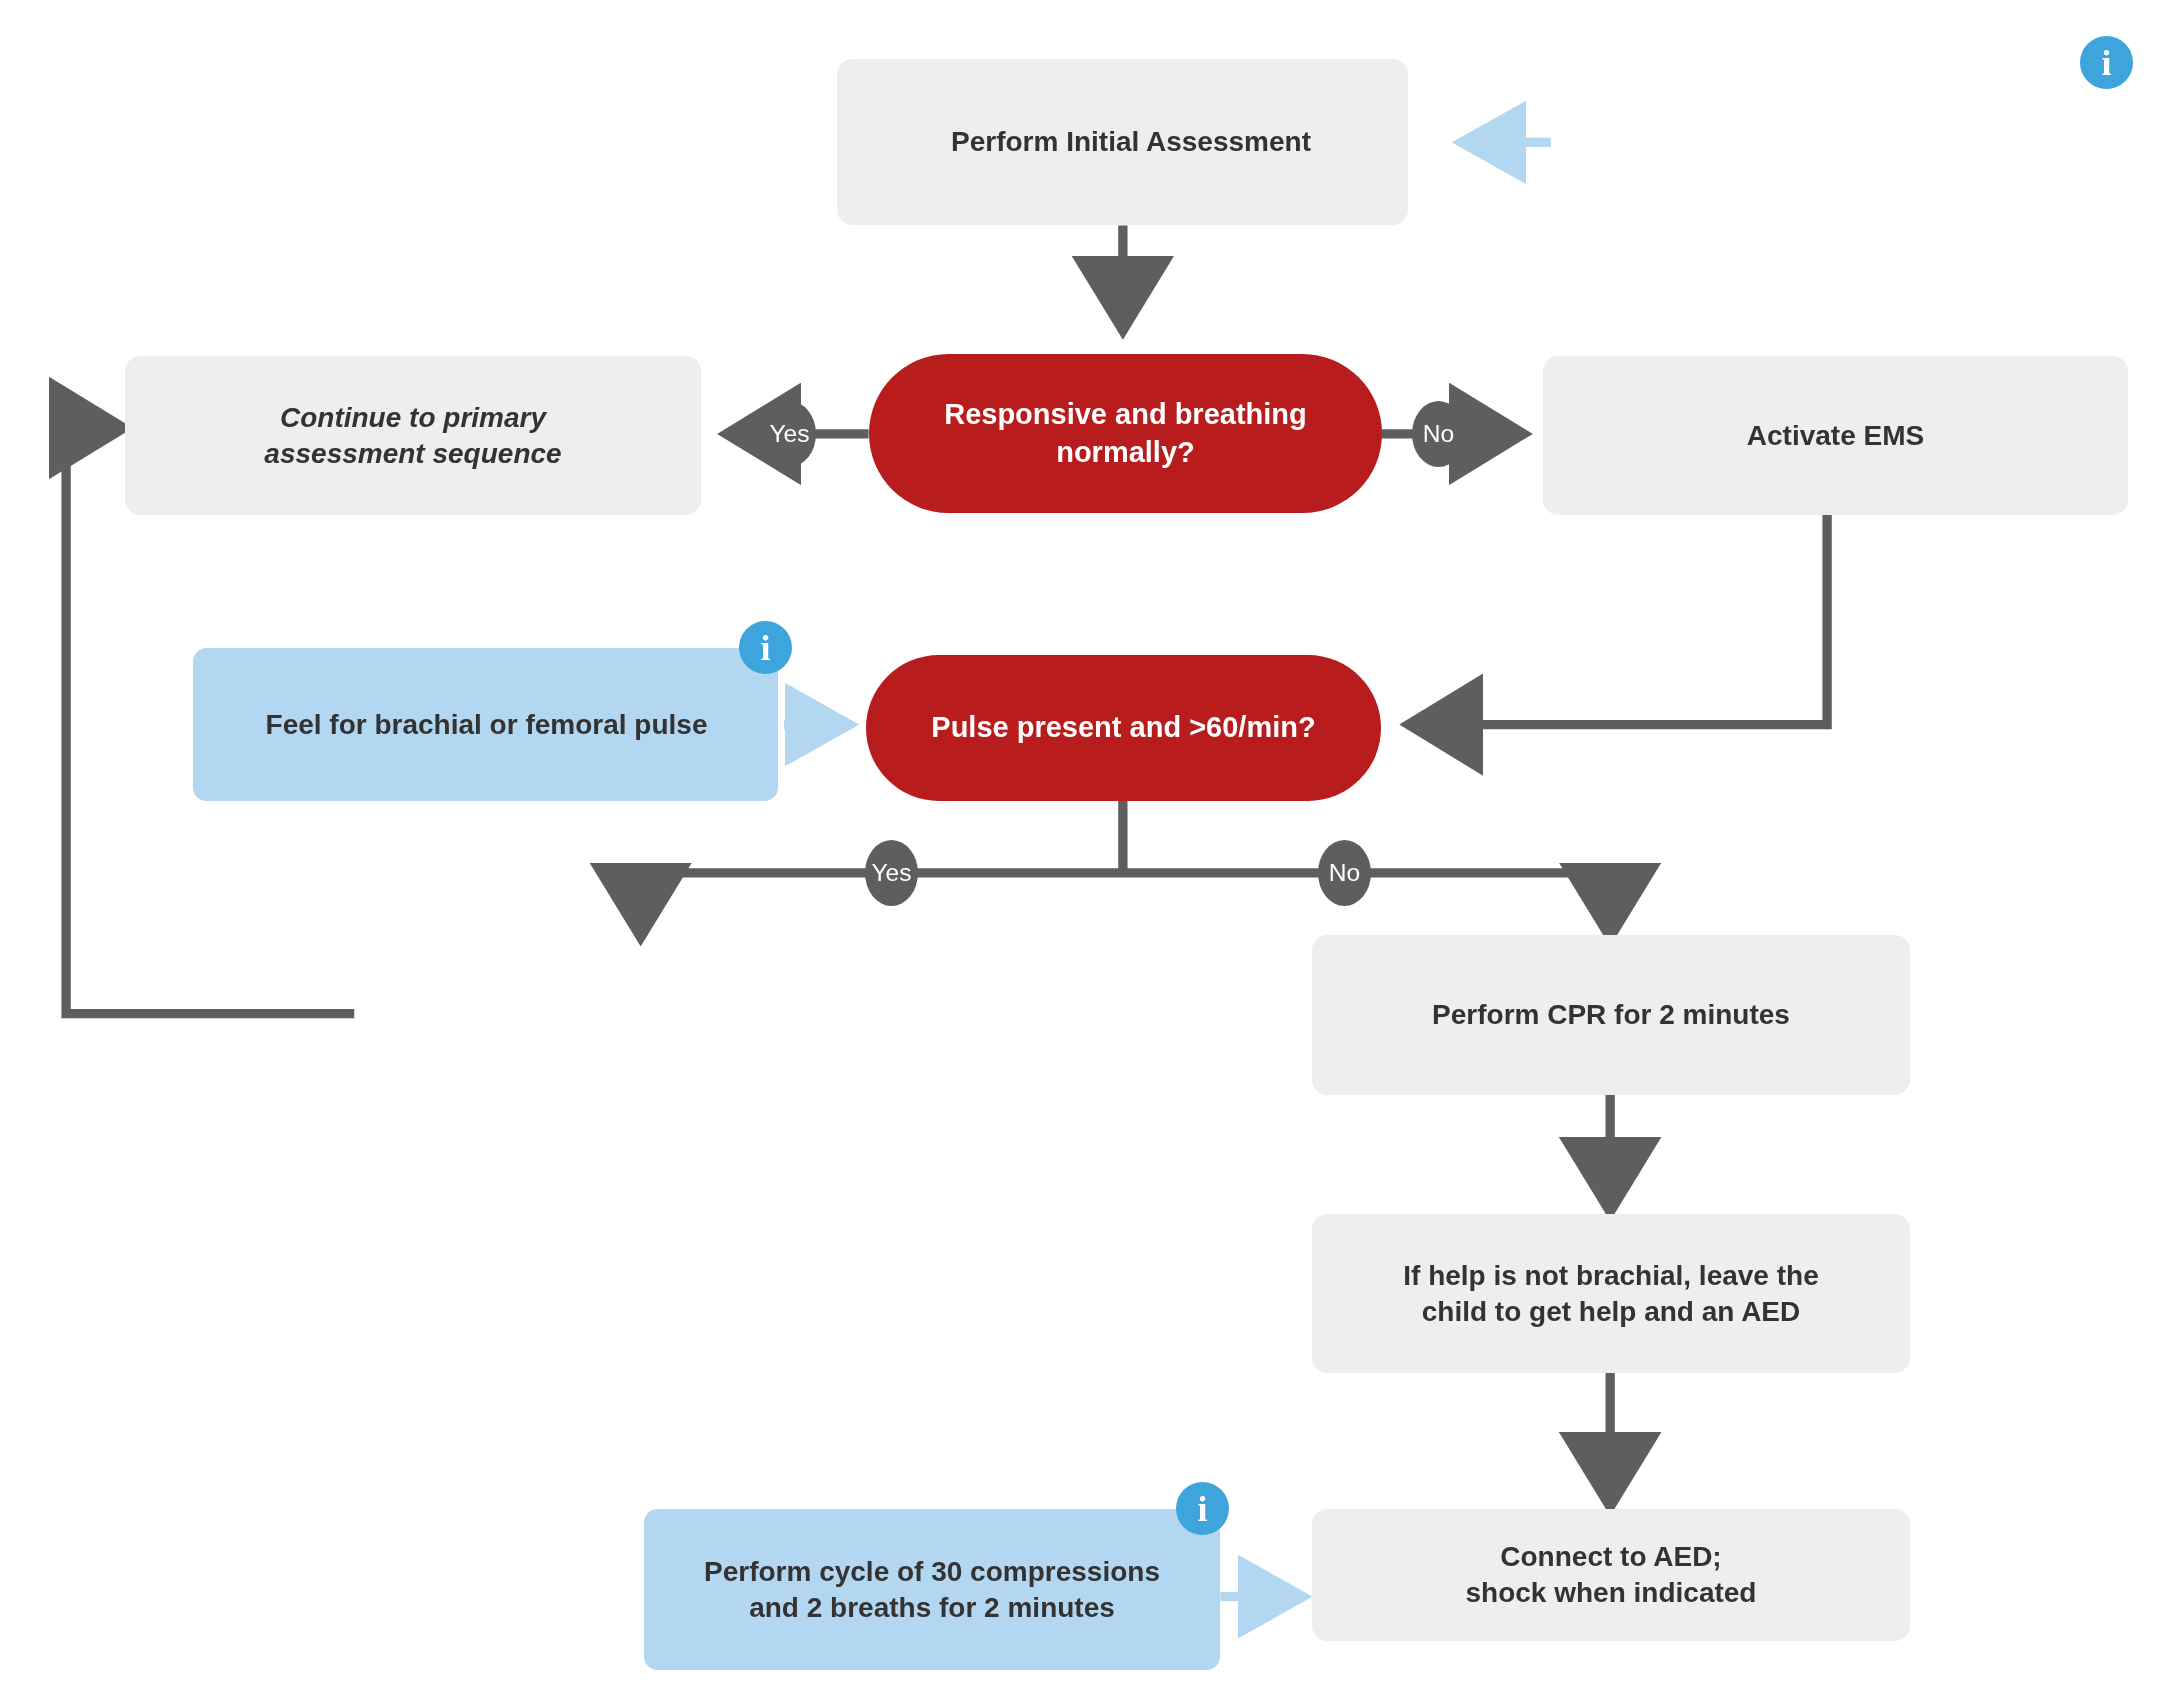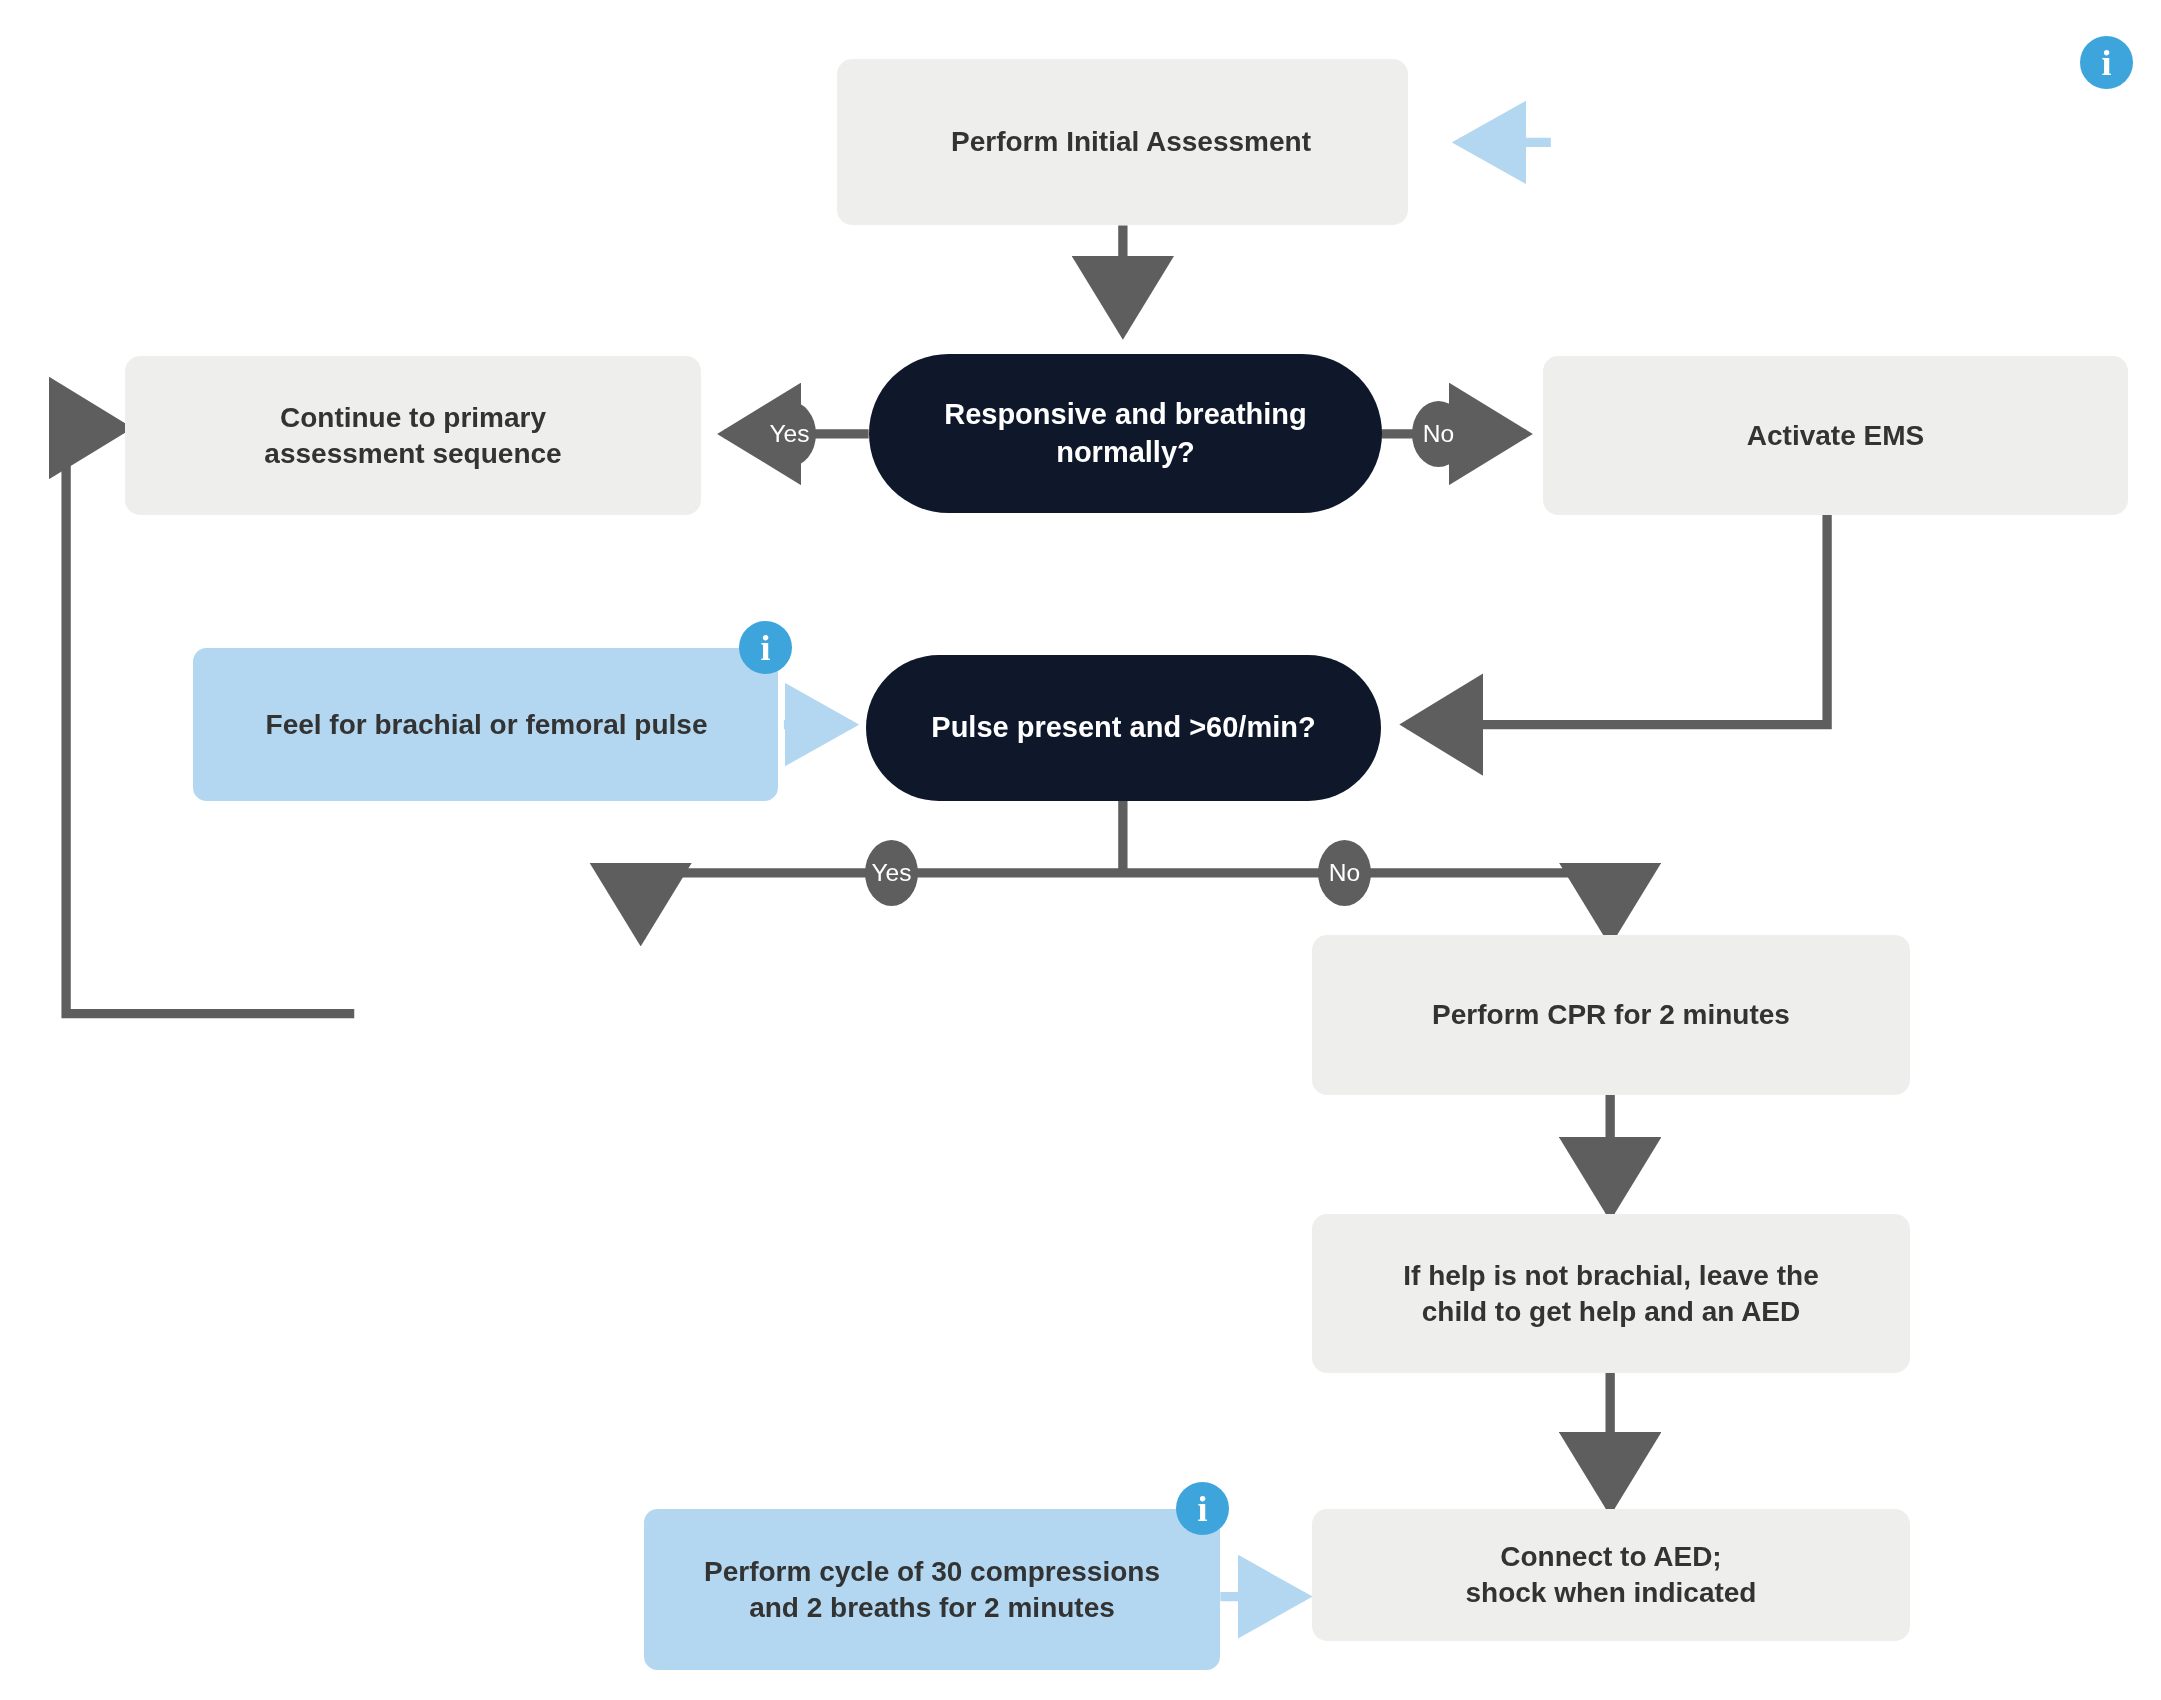--- a/index.html
+++ b/index.html
@@ -38,21 +38,21 @@
     line-height: 1.28;
     padding: 6.8px 22px;
   }
   .node.process {
     background: #eeeeed;
     color: #333333;
     border-radius: 15.3px;
     font-size: 28px;
   }
   .node.decision {
-    background: #0f172a;
+    background: #b91c1c;
     color: #ffffff;
     border-radius: 847px;
     font-size: 29px;
   }
   .node.info {
     background: #b3d7f0;
     color: #333333;
     border-radius: 13.6px;
     font-size: 28px;
   }
@@ -156,21 +156,21 @@
 
   <div class="info-badge" style="left:2080px; top:36px;">
     <span>i</span>
   </div>
 
   <div class="node decision" style="left:869px; top:354px; width:513px; height:159px;">
     <span class="nodetext" style="white-space:pre-line;">Responsive and breathing
 normally?</span>
   </div>
 
-  <div class="node process" style="left:125px; top:356px; width:576px; height:159px;">
+  <div class="node process" style="left:125px; top:356px; width:576px; height:159px;font-style:italic;">
     <span class="nodetext" style="white-space:pre-line;">Continue to primary
 assessment sequence</span>
   </div>
 
   <div class="node process" style="left:1543px; top:356px; width:585px; height:159px;">
     <span class="nodetext">Activate EMS</span>
   </div>
 
   <div class="edge-label" style="left:763px; top:401px;">
     <span>Yes</span>

